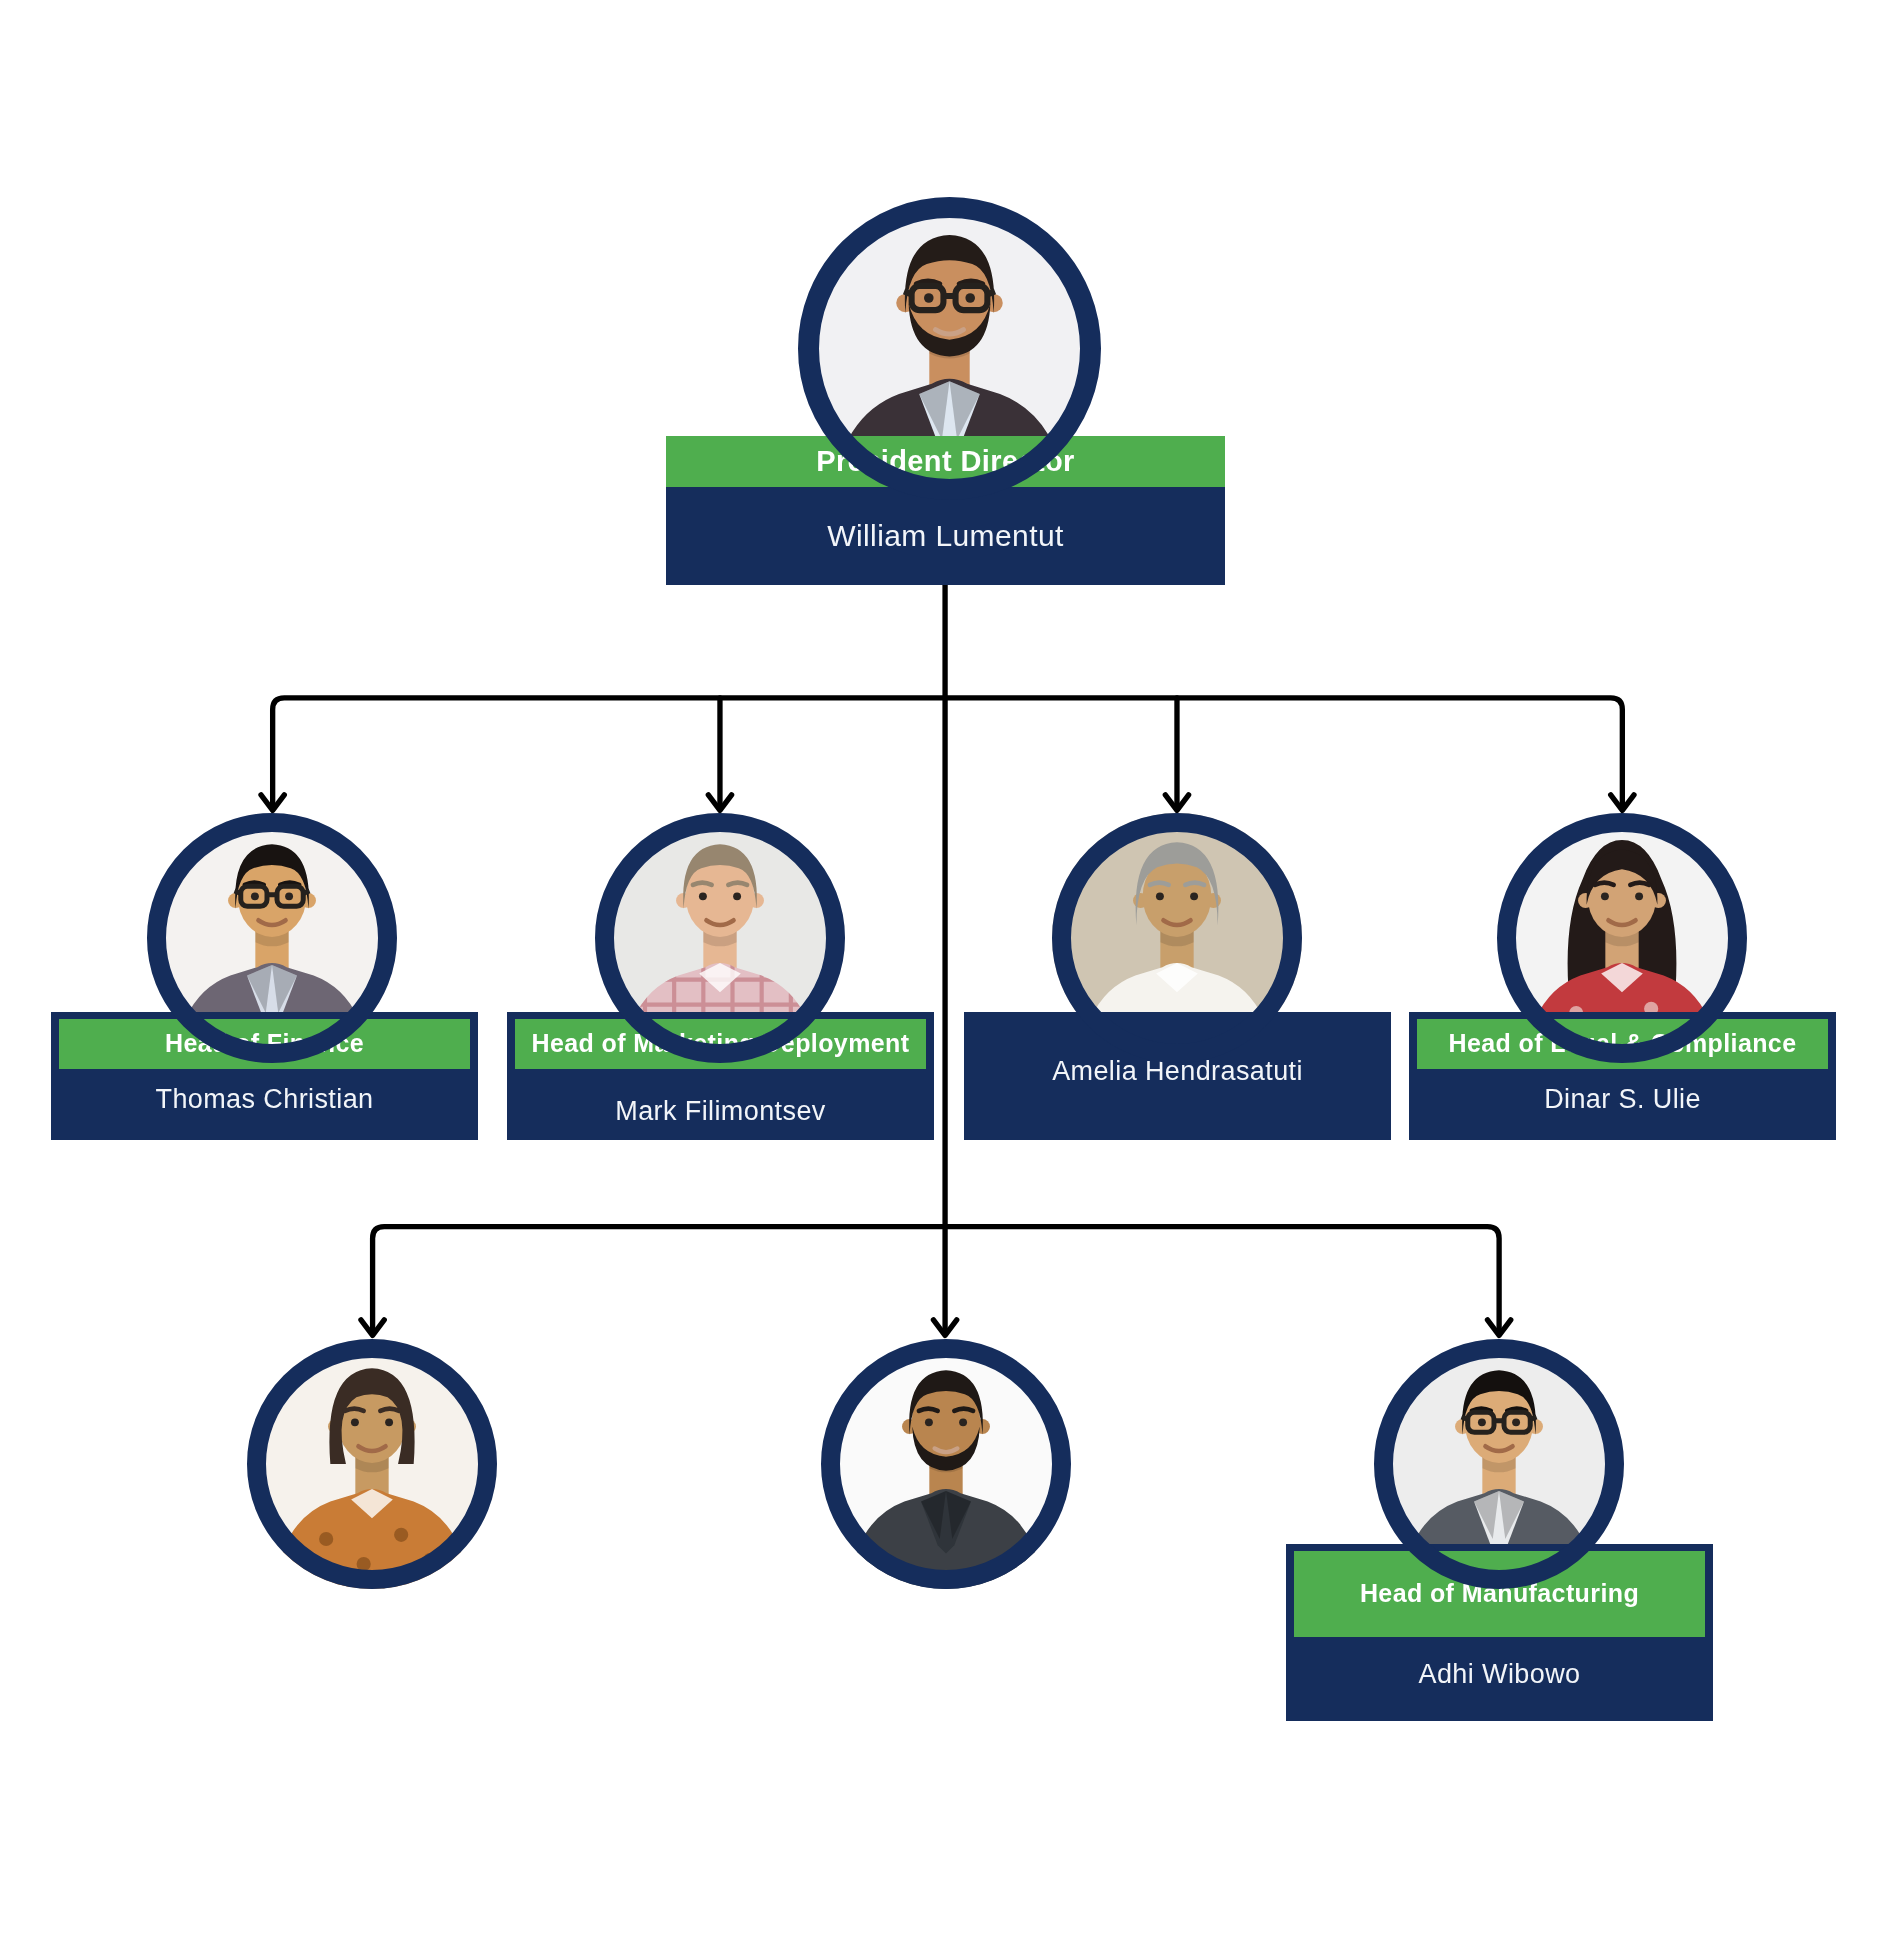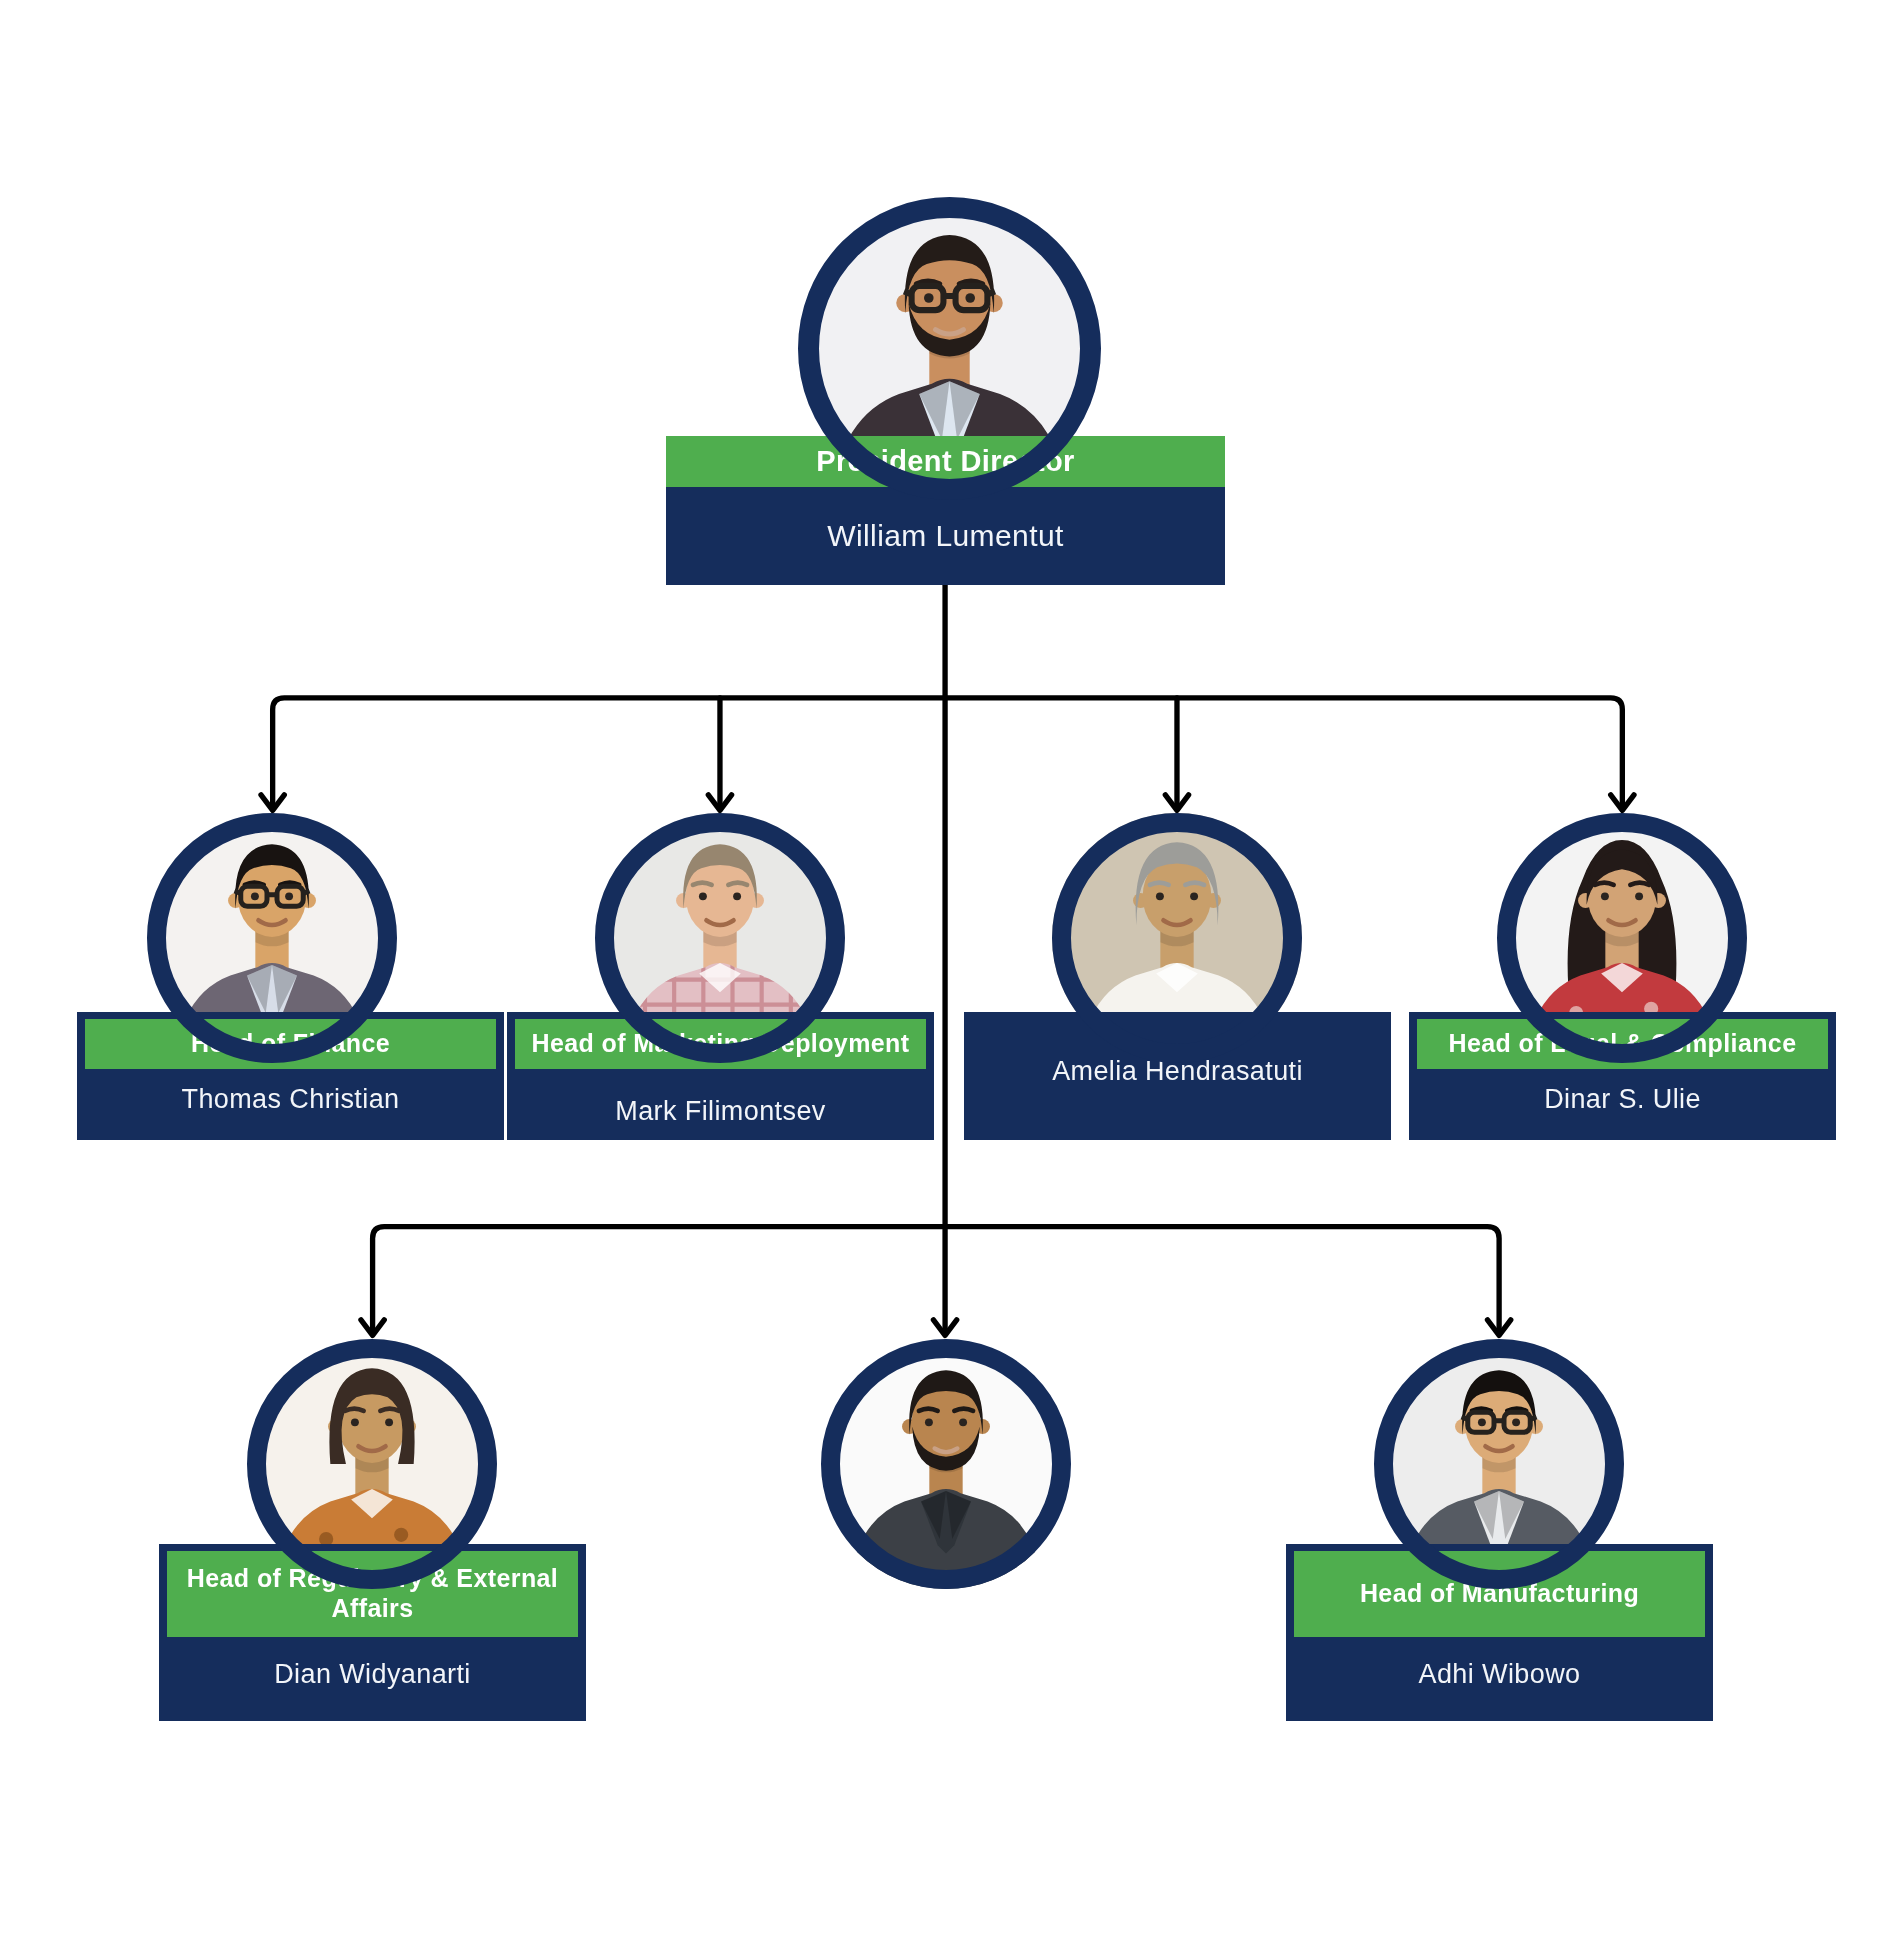--- a/index.html
+++ b/index.html
@@ -113,21 +113,21 @@
         <circle cx="51.8" cy="40" r="1.9" fill="#2a2420"></circle>
         <circle cx="68.2" cy="40" r="1.9" fill="#2a2420"></circle>
         <path d="M 53.5 51.5 Q 60 56 66.5 51.5" stroke="#a16a48" stroke-width="2.2" fill="none" stroke-linecap="round"></path>
         <g fill="none" stroke="#25211d" stroke-width="2.4">
           <rect x="45" y="35.2" width="12.6" height="9.6" rx="3.2"></rect>
           <rect x="62.4" y="35.2" width="12.6" height="9.6" rx="3.2"></rect>
           <path d="M 57.6 39.2 L 62.4 39.2 M 45 38.6 L 42 37.4 M 75 38.6 L 78 37.4"></path>
         </g>
       </svg>
     </div>
-    <div class="card" style="left: 77px; top: 1012px; width: 427px; height: 128px; background: rgb(21, 45, 92);">
+    <div class="card" style="left: 51px; top: 1012px; width: 427px; height: 128px; background: rgb(21, 45, 92);">
       <div class="title-bar" style="background: rgb(79, 174, 78); height: 50px; margin: 6.8px 7.8px 0px; font-size: 25px; color: rgb(255, 255, 255); flex: 0 0 auto;">Head of Finance</div>
       <div class="name-area" style="font-size: 27px; color: rgb(242, 245, 249); padding-bottom: 9.7px; border-radius: 8px;">Thomas Christian</div>
     </div>
     <div class="ring" style="left: 147px; top: 813px; width: 250px; height: 250px; border: 19.4px solid rgb(21, 45, 92);"></div>
     <div class="photo" style="left: 595px; top: 813px; width: 250px; height: 250px;">
       <svg viewBox="0 0 120 120" preserveAspectRatio="xMidYMid slice">
         <defs>
           <clipPath id="torso3">
             <path d="M 13 122 Q 16 87 40 78 L 53 74 Q 60 70 67 74 L 80 78 Q 104 87 107 122 Z"></path>
           </clipPath>
@@ -249,24 +249,20 @@
         <circle cx="42.5" cy="42" r="3.6" fill="#c79a62"></circle>
         <circle cx="77.5" cy="42" r="3.6" fill="#c79a62"></circle>
         <ellipse cx="60" cy="40" rx="16.5" ry="19.5" fill="#c79a62"></ellipse>
         <path d="M 40 60 Q 36.5 15 60 14 Q 83.5 15 80 60 L 72.5 60 Q 78.5 35 67.5 28 Q 60 25 52.5 28 Q 41.5 35 47.5 60 Z" fill="#3a2c24"></path>
         <path d="M 47 34.5 Q 51.5 32.3 56 34.5 M 64 34.5 Q 68.5 32.3 73 34.5" stroke="#3a2c24" stroke-width="2.2" fill="none" stroke-linecap="round"></path>
         <circle cx="51.8" cy="40" r="1.9" fill="#2a2420"></circle>
         <circle cx="68.2" cy="40" r="1.9" fill="#2a2420"></circle>
         <path d="M 53.5 51.5 Q 60 56 66.5 51.5" stroke="#a16a48" stroke-width="2.2" fill="none" stroke-linecap="round"></path>
       </svg>
     </div>
-    <div class="card" style="left: 159px; top: 1544px; width: 427px; height: 177px; background: rgb(21, 45, 92);">
-      <div class="title-bar" style="background: rgb(79, 174, 78); height: 86px; margin: 6.8px 7.8px 0px; font-size: 25px; color: rgb(255, 255, 255); flex: 0 0 auto;">Head of Regulatory &amp; External Affairs</div>
-      <div class="name-area" style="font-size: 27px; color: rgb(242, 245, 249); padding-bottom: 9.7px;">Dian Widyanarti</div>
-    </div>
     <div class="ring" style="left: 247px; top: 1339px; width: 250px; height: 250px; border: 19.4px solid rgb(21, 45, 92);"></div>
     <div class="photo" style="left: 821px; top: 1339px; width: 250px; height: 250px;">
       <svg viewBox="0 0 120 120" preserveAspectRatio="xMidYMid slice">
         <defs>
           <clipPath id="torso7">
             <path d="M 13 122 Q 16 87 40 78 L 53 74 Q 60 70 67 74 L 80 78 Q 104 87 107 122 Z"></path>
           </clipPath>
         </defs>
         <rect width="120" height="120" fill="#fafafa"></rect>
         <path d="M 52 54 H 68 V 76 Q 60 82 52 76 Z" fill="#b9854f"></path>

